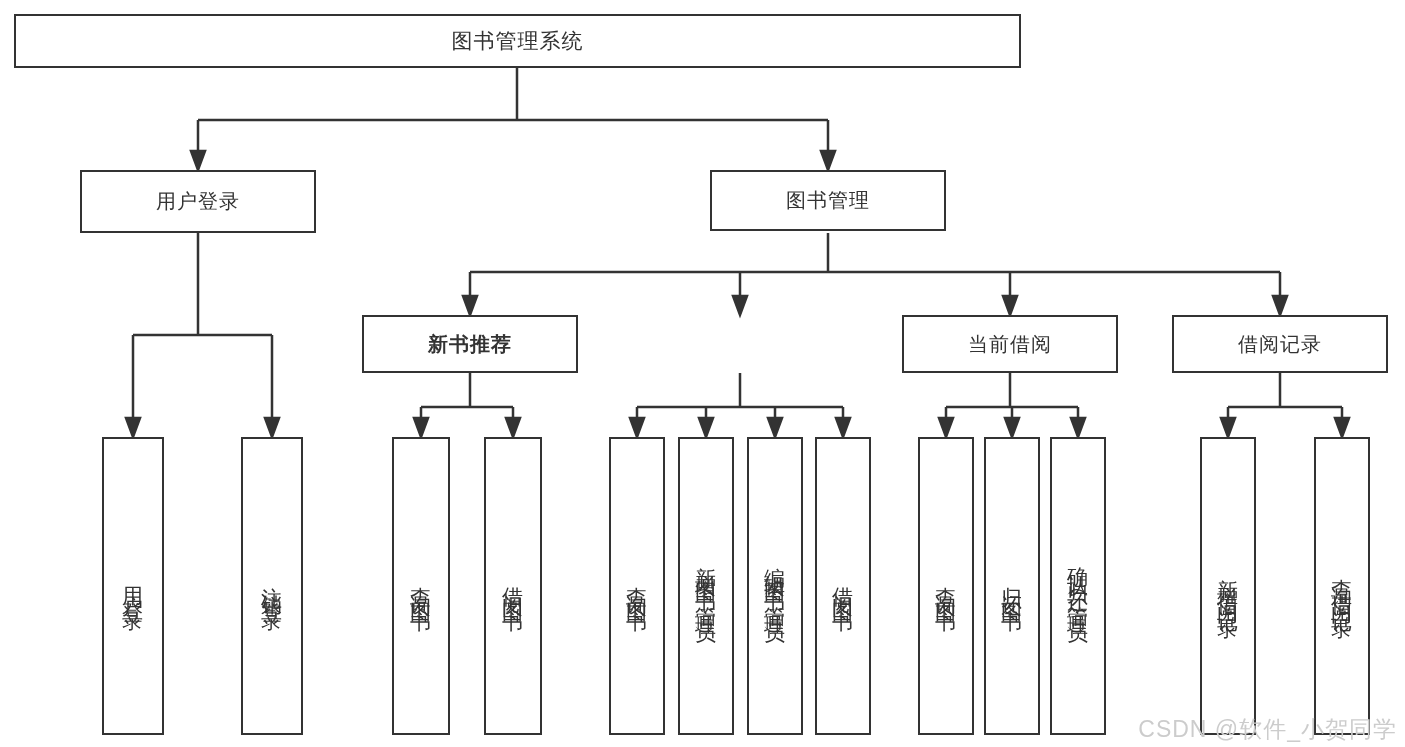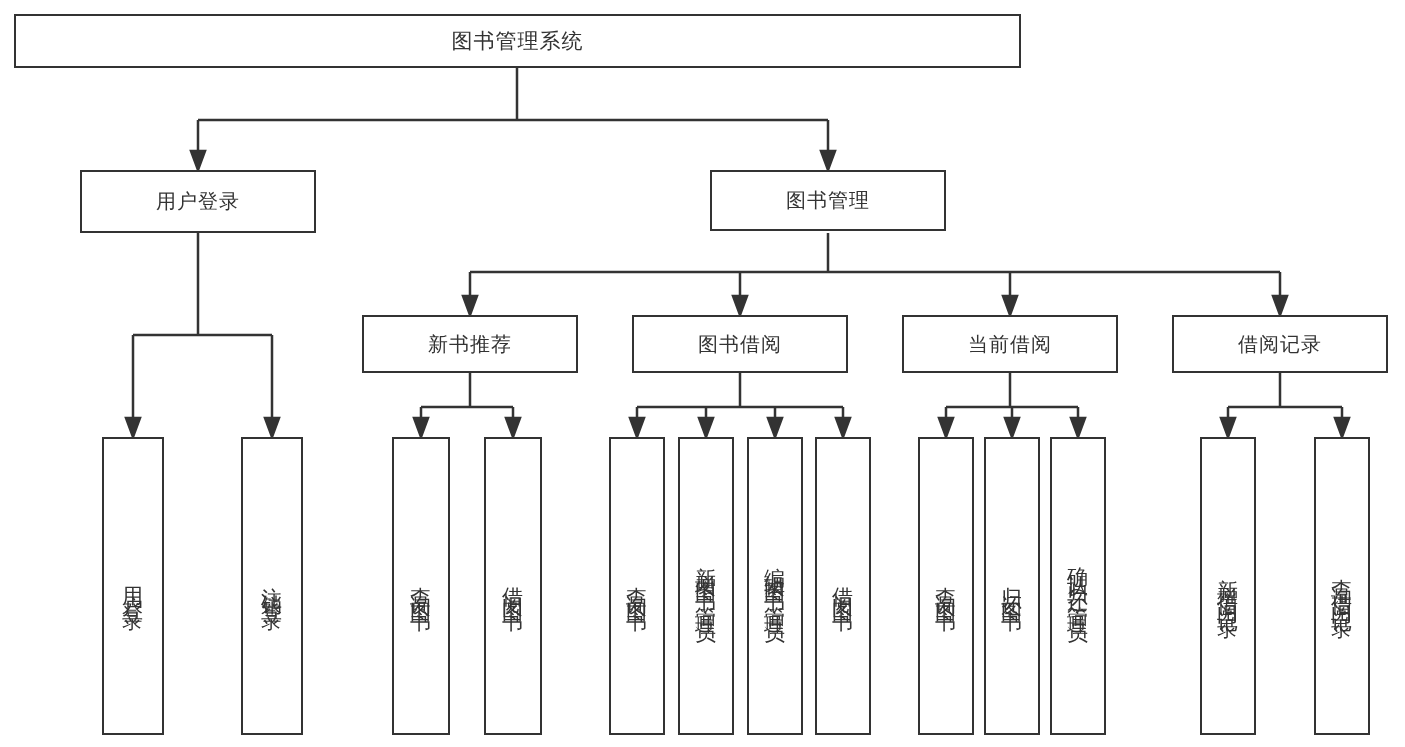--- a/index.html
+++ b/index.html
@@ -114,22 +114,21 @@
         <polygon points="1335,418 1349,418 1342,437"></polygon>
       </g>
     </g>
   </svg>
 
   <div class="node node-h node-root" style="left:14px; top:14px; width:1007px; height:54px;">图书管理系统</div>
 
   <div class="node node-h" style="left:80px; top:170px; width:236px; height:63px;">用户登录</div>
   <div class="node node-h" style="left:710px; top:170px; width:236px; height:61px;">图书管理</div>
 
-  <div class="node node-h" style="left:362px; top:315px; width:216px; height:58px;">新书推荐</div>
-  <div class="node node-h" style="left:632px; top:315px; width:216px; height:58px;">图书借阅</div>
+  <div class="node node-h" style="left:362px; top:315px; width:216px; height:58px;font-weight:bold;">新书推荐</div>
   <div class="node node-h" style="left:902px; top:315px; width:216px; height:58px;text-align:right;">当前借阅</div>
   <div class="node node-h" style="left:1172px; top:315px; width:216px; height:58px;">借阅记录</div>
 
   <div class="node node-v" style="left:102px; top:437px; width:62px; height:298px;">用户登录</div>
   <div class="node node-v" style="left:241px; top:437px; width:62px; height:298px;">注销登录</div>
 
   <div class="node node-v" style="left:392px; top:437px; width:58px; height:298px;">查询图书</div>
   <div class="node node-v" style="left:484px; top:437px; width:58px; height:298px;">借阅图书</div>
 
   <div class="node node-v" style="left:609px; top:437px; width:56px; height:298px;">查询图书</div>
@@ -137,14 +136,15 @@
   <div class="node node-v" style="left:747px; top:437px; width:56px; height:298px;">编辑图书（管理员）</div>
   <div class="node node-v" style="left:815px; top:437px; width:56px; height:298px;">借阅图书</div>
 
   <div class="node node-v" style="left:918px; top:437px; width:56px; height:298px;">查询图书</div>
   <div class="node node-v" style="left:984px; top:437px; width:56px; height:298px;">归还图书</div>
   <div class="node node-v" style="left:1050px; top:437px; width:56px; height:298px;">确认归还（管理员）</div>
 
   <div class="node node-v" style="left:1200px; top:437px; width:56px; height:298px;">新增借阅记录</div>
   <div class="node node-v" style="left:1314px; top:437px; width:56px; height:298px;">查询借阅记录</div>
 
+  <div class="watermark">CSDN @软件_小贺同学</div>
 
 </div>
 
 </body></html>

